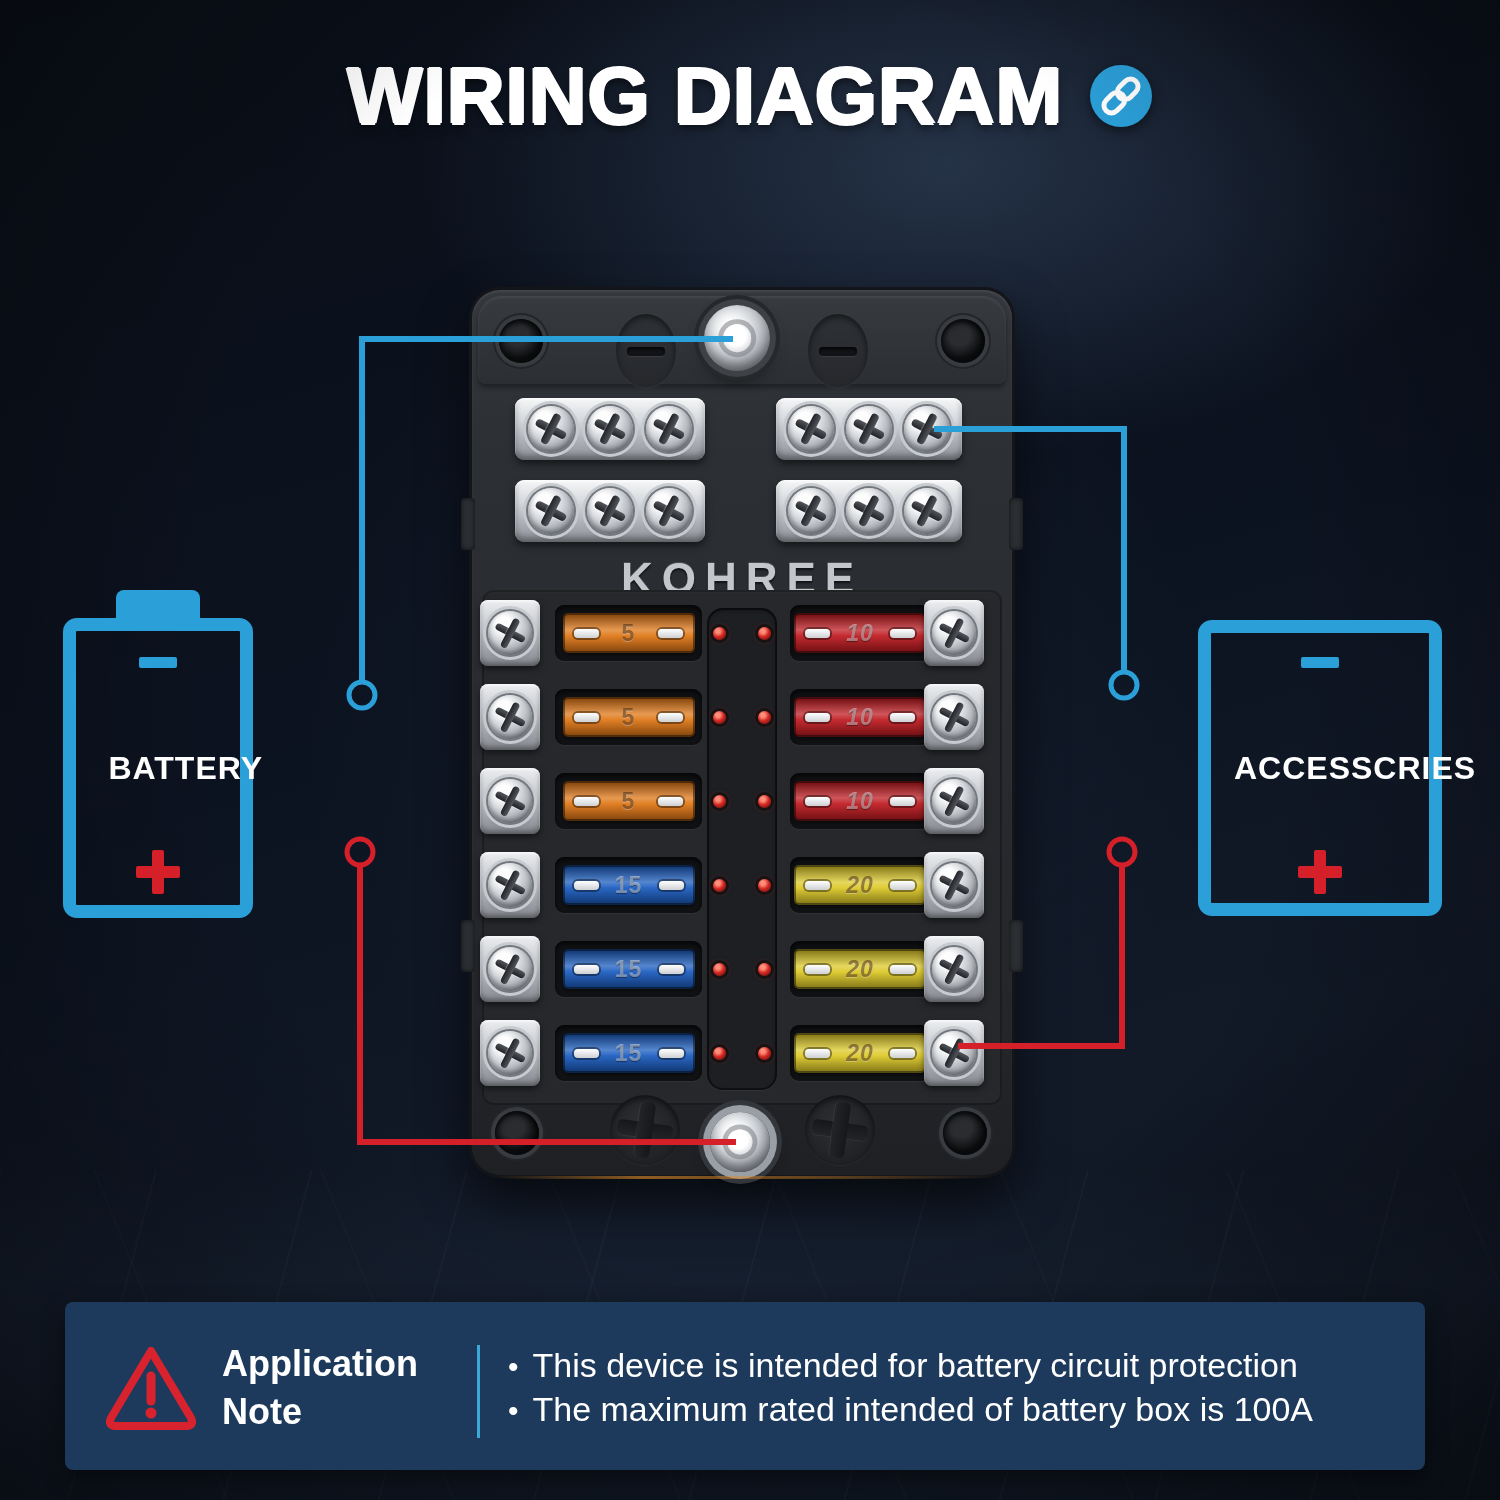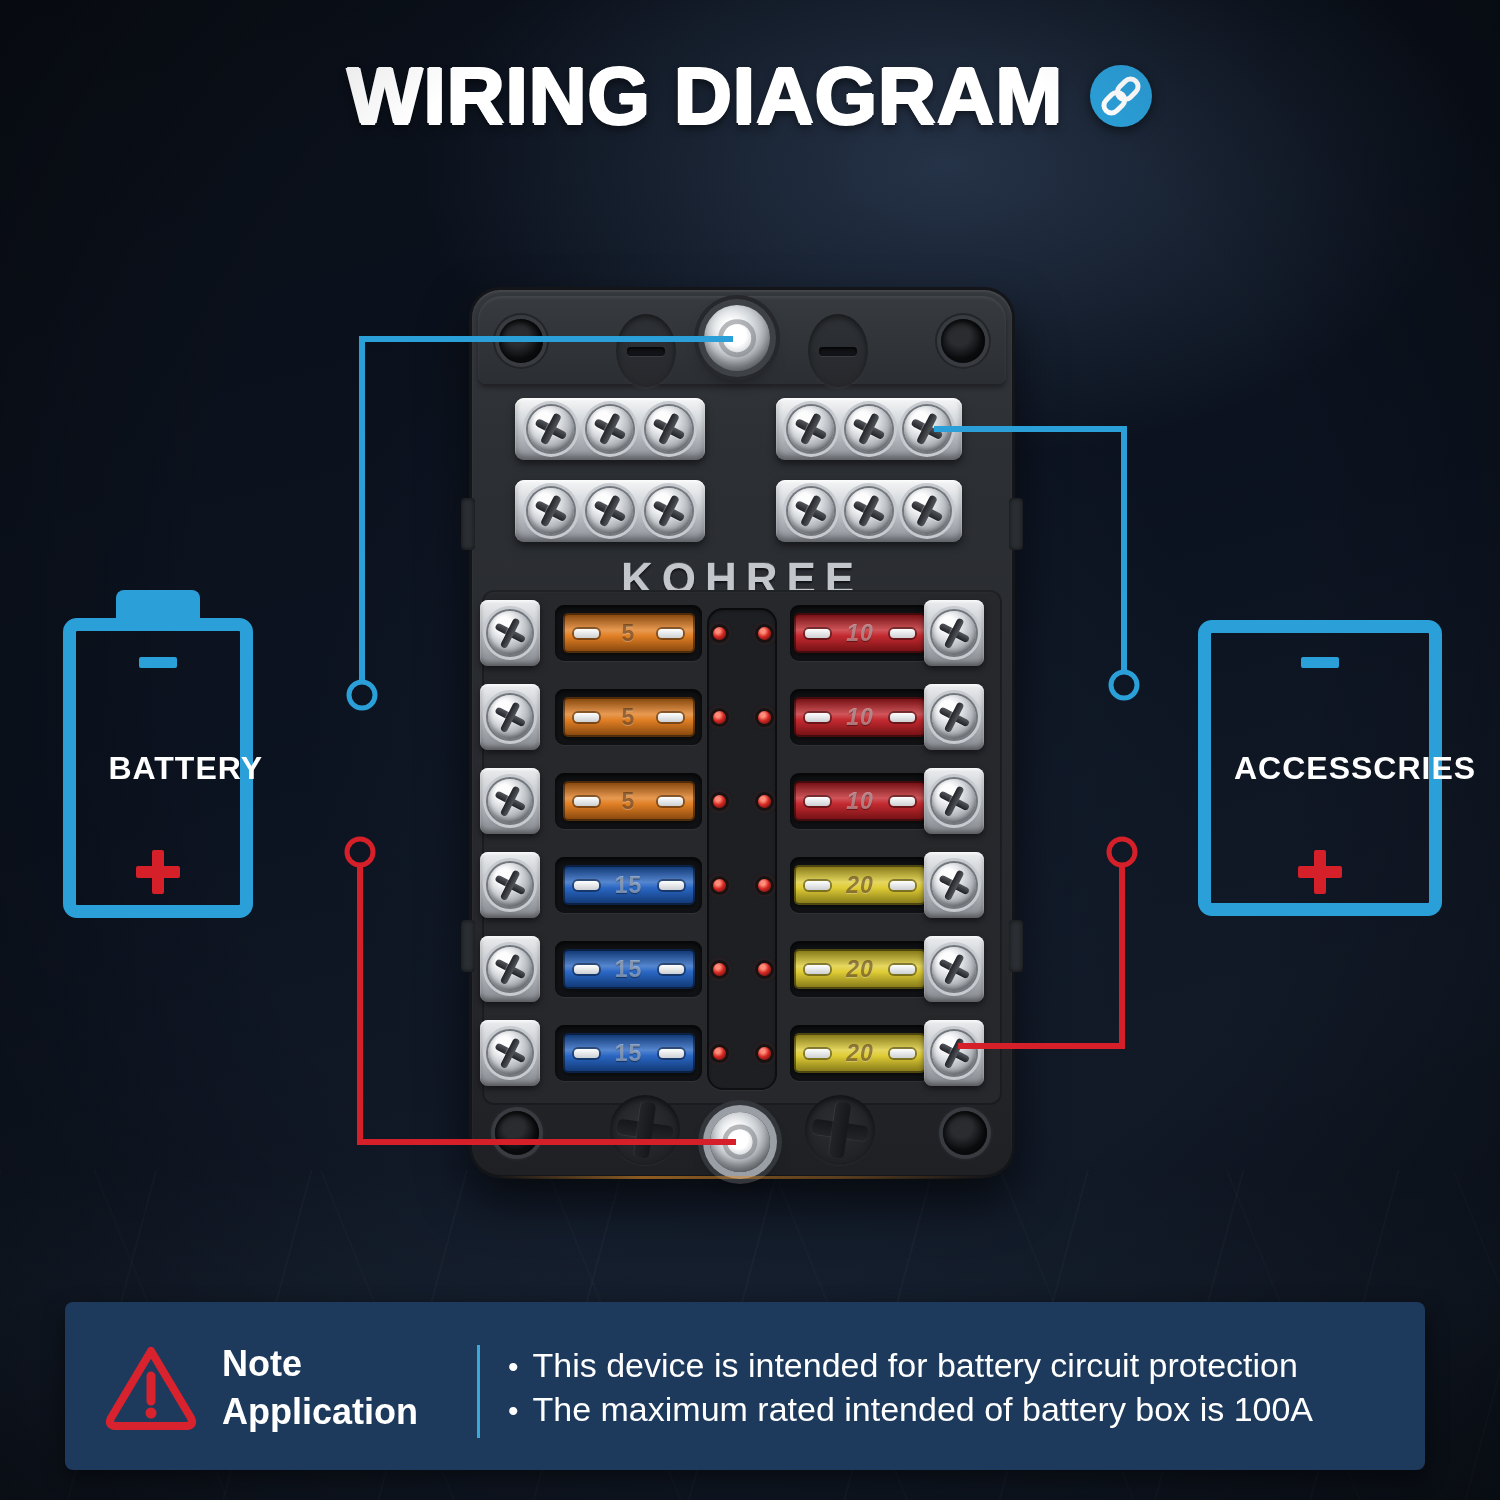--- a/index.html
+++ b/index.html
@@ -392,22 +392,22 @@
     <div class="plus" style="top:217px"></div>
   </div>
 
   <div class="note">
     <svg class="warn" viewBox="0 0 100 90">
       <path d="M50 9 L90 76 Q94 84 84 84 L16 84 Q6 84 10 76 Z" fill="none" style="stroke:var(--warn-red)" stroke-width="8" stroke-linejoin="round"></path>
       <line x1="50" y1="34" x2="50" y2="59" style="stroke:var(--warn-red)" stroke-width="9" stroke-linecap="round"></line>
       <circle cx="50" cy="71" r="5.5" style="fill:var(--warn-red)"></circle>
     </svg>
     <div class="note-heading">
+      <div>Application</div>
       <div>Note</div>
-      <div>Application</div>
     </div>
     <div class="note-divider"></div>
     <div class="bullets">
       <div class="bullet-line">
         <span class="bullet-dot">•</span>
         <span>This device is intended for battery circuit protection</span>
       </div>
       <div class="bullet-line">
         <span class="bullet-dot">•</span>
         <span>The maximum rated intended of battery box is 100A</span>

